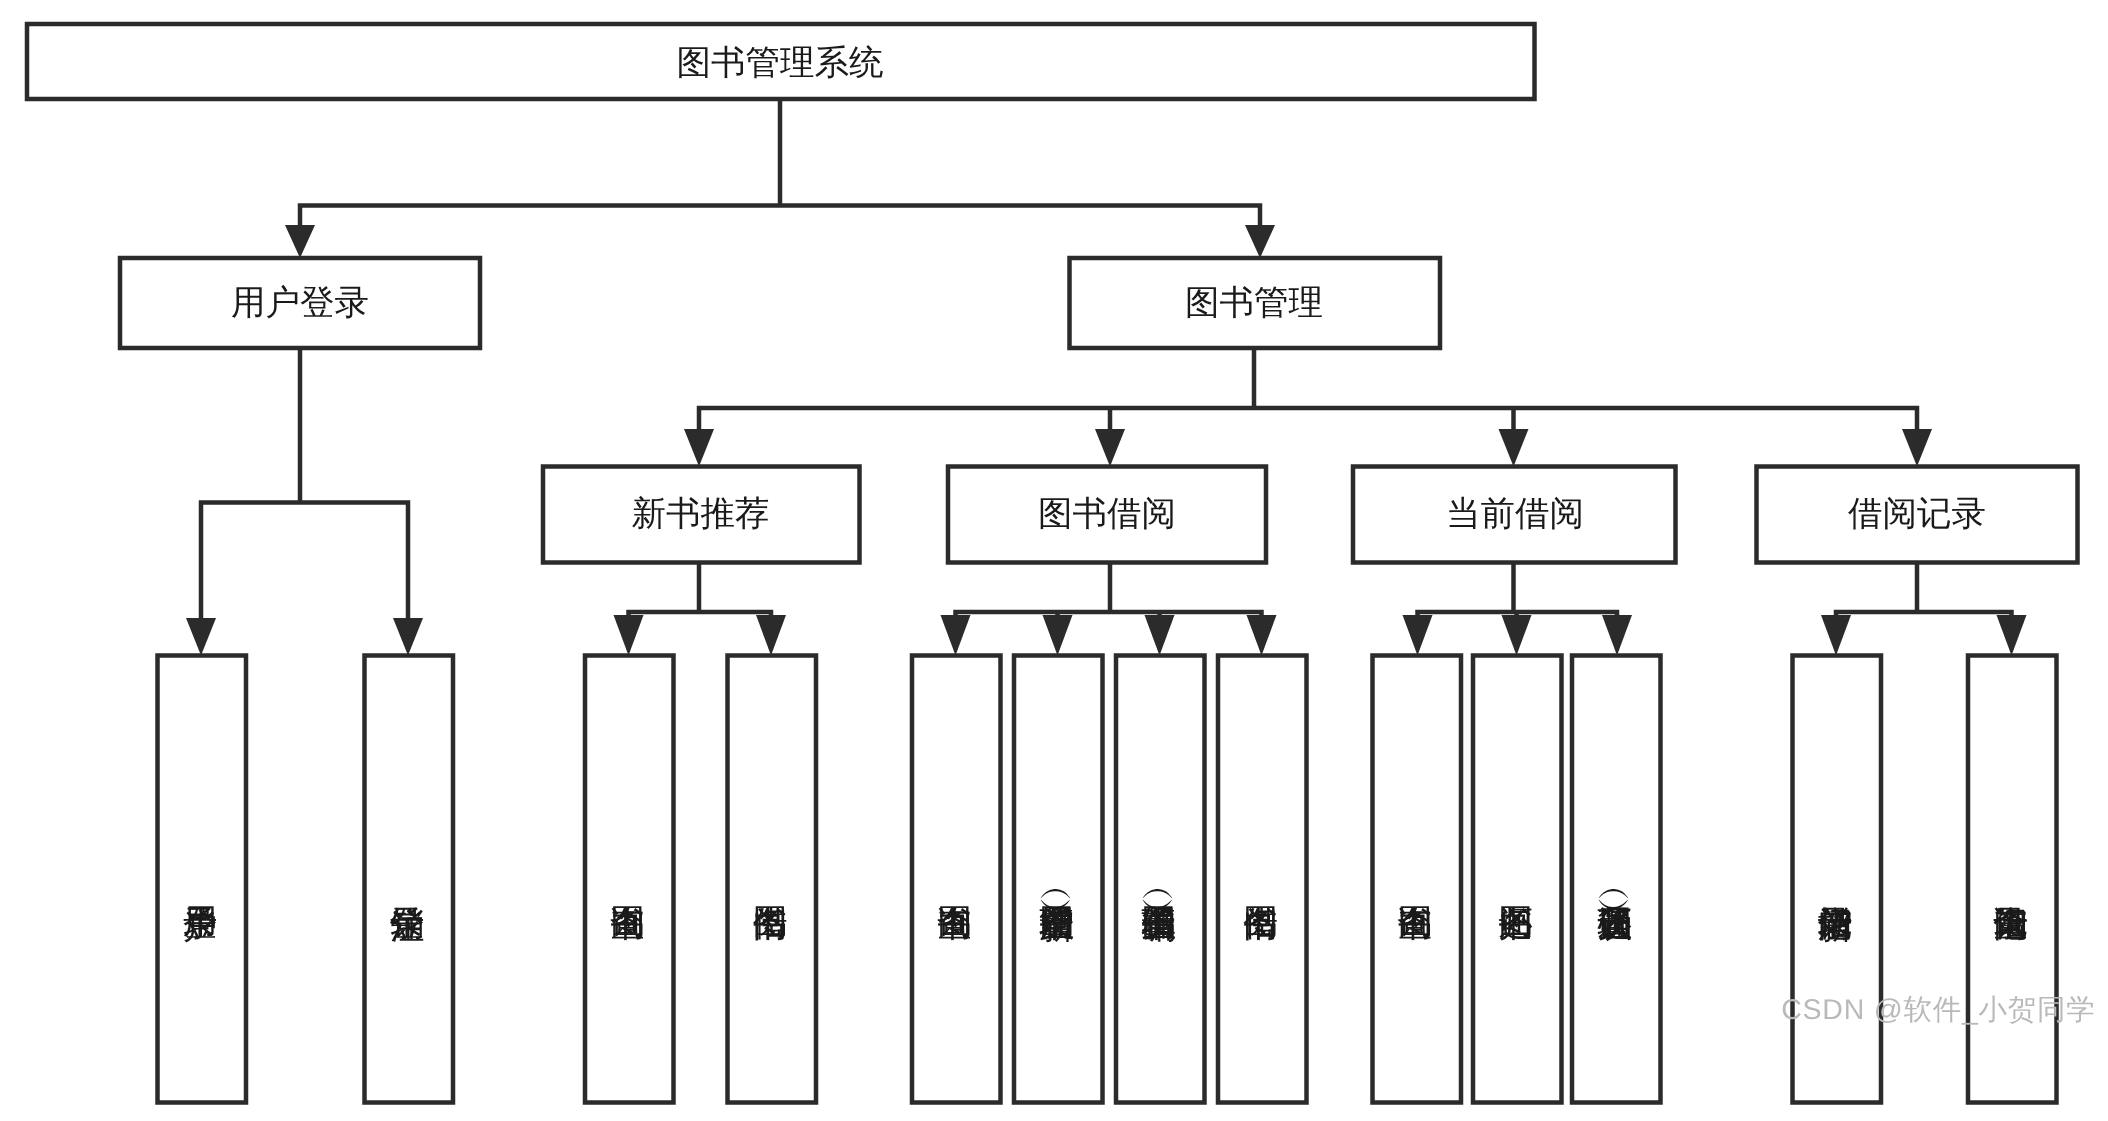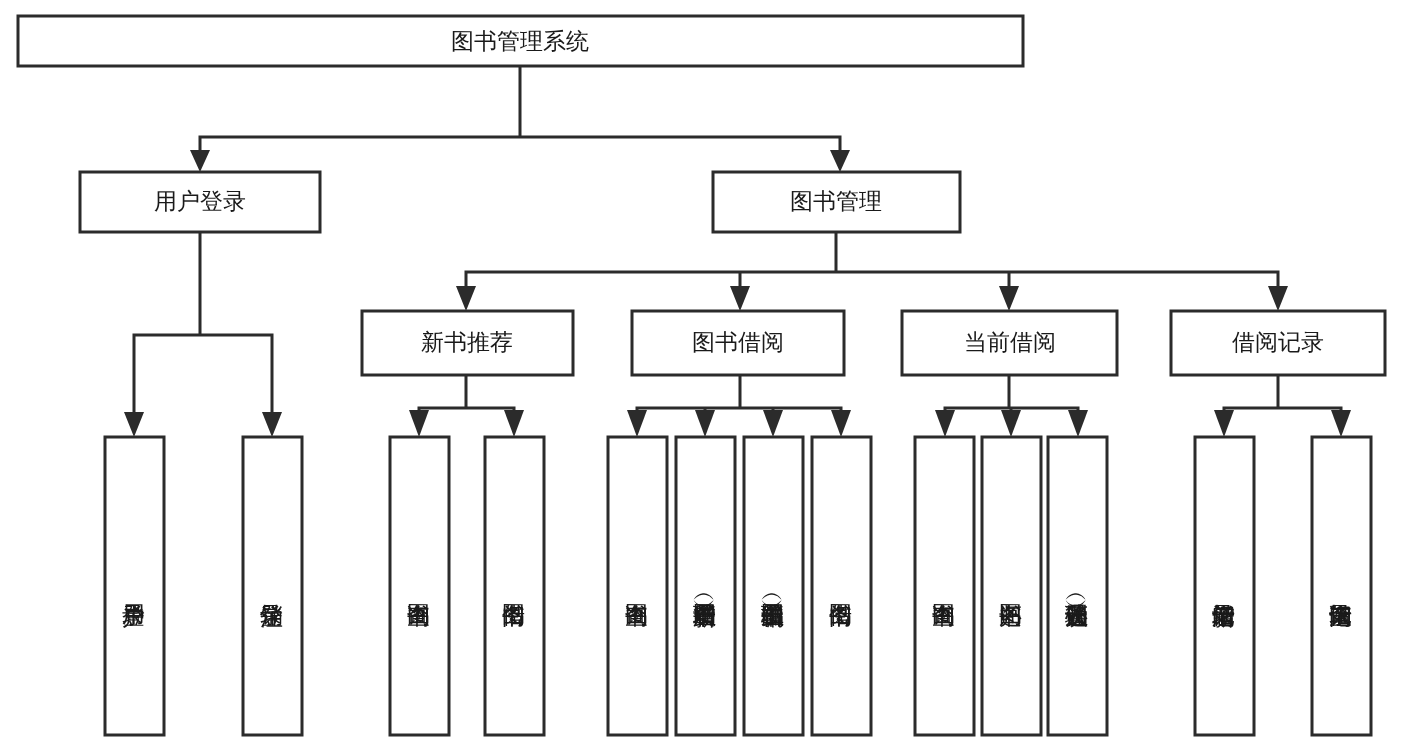--- a/index.html
+++ b/index.html
@@ -206,13 +206,14 @@
       <text class="node-label label-v" x="1224" y="586">新增借阅记录</text>
     </g>
 
     <g>
       <rect class="node-box" x="1312" y="437" width="59" height="298"></rect>
       <text class="node-label label-v" x="1341" y="586">查询借阅记录</text>
     </g>
 
   </svg>
 
+  <div class="watermark">CSDN @软件_小贺同学</div>
 </div>
 
 </body></html>

